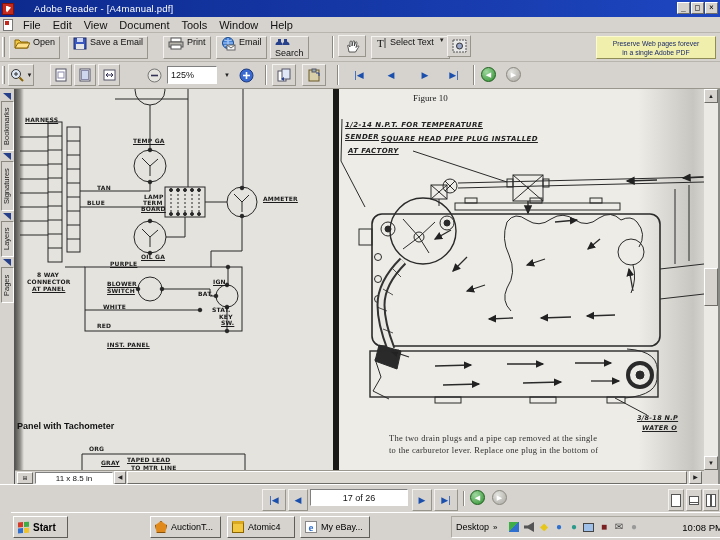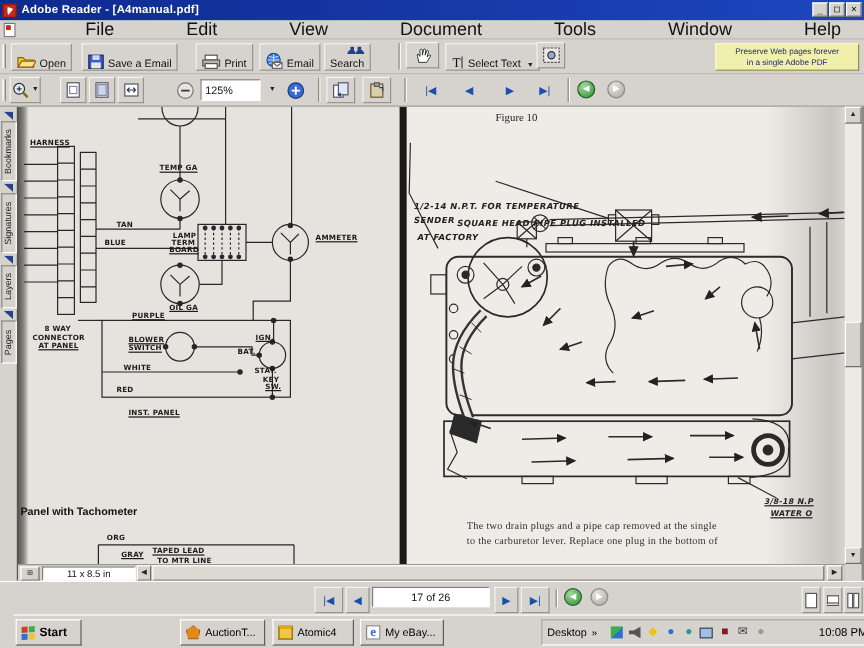--- a/index.html
+++ b/index.html
@@ -5,37 +5,37 @@
   html,body{margin:0;padding:0;background:#000;}
   *{box-sizing:border-box;}
   .screen{position:relative;width:720px;height:540px;overflow:hidden;
     font-family:"Liberation Sans",sans-serif;background:#d6d3ce;}
   .inset{border:1px solid;border-color:#808080 #ffffff #ffffff #808080;background:#fff;}
   .sep{position:absolute;top:3px;bottom:3px;width:2px;border-left:1px solid #8a887f;border-right:1px solid #fff;}
   .grip{position:absolute;top:4px;bottom:4px;width:3px;border-left:1px solid #fff;border-right:1px solid #8a887f;}
   
   .titlebar{position:absolute;left:0;top:0;width:720px;height:17px;
     background:linear-gradient(90deg,#0d2a8e,#1e46c0);display:flex;align-items:center;padding-left:2px;}
-  .title-text{color:#fff;font-size:9.5px;font-weight:bold;margin-left:4px;letter-spacing:.2px;}
+  .title-text{color:#fff;font-size:9.5px;font-weight:normal;margin-left:20px;letter-spacing:.2px;}
   .appicon{width:12px;height:12px;background:#c5281c;border:1px solid #7d130c;position:relative;}
   .appicon:after{content:"";position:absolute;left:3px;top:2px;width:5px;height:7px;background:#fff;clip-path:polygon(0 0,100% 30%,20% 100%,0 70%);}
   .winbtns{position:absolute;right:2px;top:2px;display:flex;gap:1px;}
   .wbtn{width:13px;height:12px;background:#d6d3ce;border:1px solid;border-color:#fff #6f6d67 #6f6d67 #fff;
     font-size:8px;line-height:9px;text-align:center;color:#000;font-family:"DejaVu Sans Mono",monospace;}
   .wbtn.mini{width:11px;height:10px;font-size:7px;line-height:8px;}
   
   .menubar{position:absolute;left:0;top:17px;width:720px;height:16px;background:#d6d3ce;
     display:flex;align-items:center;border-bottom:1px solid #b8b5ae;}
   .docicon{width:10px;height:12px;background:#fff;border:1px solid #777;margin:0 4px 0 3px;position:relative;}
   .docicon:after{content:"";position:absolute;left:1px;top:1px;width:4px;height:4px;background:#c5281c;}
-  .menu-item{font-size:15px;color:#111;padding:2px 6px;margin-left:48px;}
+  .menu-item{font-size:11px;color:#111;padding:2px 6px;}
   
   .toolbar1{position:absolute;left:0;top:33px;width:720px;height:29px;background:#d6d3ce;border-bottom:1px solid #b8b5ae;}
   .toolbar2{position:absolute;left:0;top:62px;width:720px;height:27px;background:#d6d3ce;border-bottom:1px solid #9a978f;}
-  .tbtn{position:absolute;top:3px;height:23px;display:flex;align-items:flex-end;gap:3px;padding:0 4px;
+  .tbtn{position:absolute;top:3px;height:23px;display:flex;align-items:flex-start;gap:3px;padding:0 4px;
     background:#d6d3ce;border:1px solid;border-color:#f4f2ee #97948c #97948c #f4f2ee;font-size:9px;color:#111;}
   .tbtn2{position:absolute;top:2px;height:22px;display:flex;align-items:center;justify-content:center;
     background:#d6d3ce;border:1px solid;border-color:#f4f2ee #97948c #97948c #f4f2ee;font-size:9px;color:#111;}
   .dd{font-size:6px;color:#222;margin-left:2px;}
   .badge{position:absolute;right:4px;top:3px;width:120px;height:23px;background:#f0efab;
     border:1px solid;border-color:#fbfad0 #8f8d55 #8f8d55 #fbfad0;color:#1a2a6a;
     font-size:6.8px;text-align:center;line-height:1.35;padding-top:2px;}
   .zoombox{position:absolute;left:167px;top:4px;width:50px;height:18px;font-size:9px;padding:2px 3px;color:#111;}
   .navtri{color:#1b4fae;font-size:9px;line-height:1;}
   .circ{width:15px;height:15px;border-radius:50%;display:flex;align-items:center;justify-content:center;
@@ -53,21 +53,21 @@
     background:linear-gradient(90deg,#56544e 0,#8d8b85 5px,#e4e3de 9px,#e4e3de 100%);}
   .spine{position:absolute;left:318px;top:0;width:6px;height:381px;background:#191917;}
   .rightpage{position:absolute;left:324px;top:0;width:365px;height:381px;
     background:linear-gradient(90deg,#edece7 82%,#c7c6c1 97%,#d6d5d0 100%);}
   .dsvg{position:absolute;left:0;top:0;}
   .dl{position:absolute;font:600 6px "DejaVu Sans",sans-serif;color:#1b1b1b;letter-spacing:.2px;white-space:nowrap;}
   .u{text-decoration:underline;}
   .caption{position:absolute;font:bold 9px "Liberation Sans",sans-serif;color:#111;white-space:nowrap;}
   .figtitle{position:absolute;font:9px "Liberation Serif",serif;color:#222;white-space:nowrap;}
   .note{position:absolute;font:italic 700 7px "DejaVu Sans",sans-serif;color:#222;letter-spacing:.4px;
-    white-space:nowrap;margin-top:47px;}
+    text-decoration:underline;white-space:nowrap;}
   .callout{position:absolute;font:italic 700 6.5px "DejaVu Sans",sans-serif;color:#222;letter-spacing:.3px;
     text-decoration:underline;white-space:nowrap;}
   .bodyline{position:absolute;font:8.5px "Liberation Serif",serif;color:#2e2e2e;white-space:nowrap;letter-spacing:.25px;}
   
   .vscroll{position:absolute;left:704px;top:0;width:14px;height:381px;background:#eceae5;}
   .sbtn{position:absolute;width:14px;height:14px;background:#d6d3ce;border:1px solid;border-color:#fff #6f6d67 #6f6d67 #fff;
     font-size:6px;text-align:center;line-height:12px;color:#222;}
   .vthumb{position:absolute;left:0;top:179px;width:14px;height:38px;background:#d6d3ce;
     border:1px solid;border-color:#fff #6f6d67 #6f6d67 #fff;}
   .statusrow{position:absolute;left:15px;top:381px;width:689px;height:14px;background:#d6d3ce;border-top:1px solid #9a978f;}

